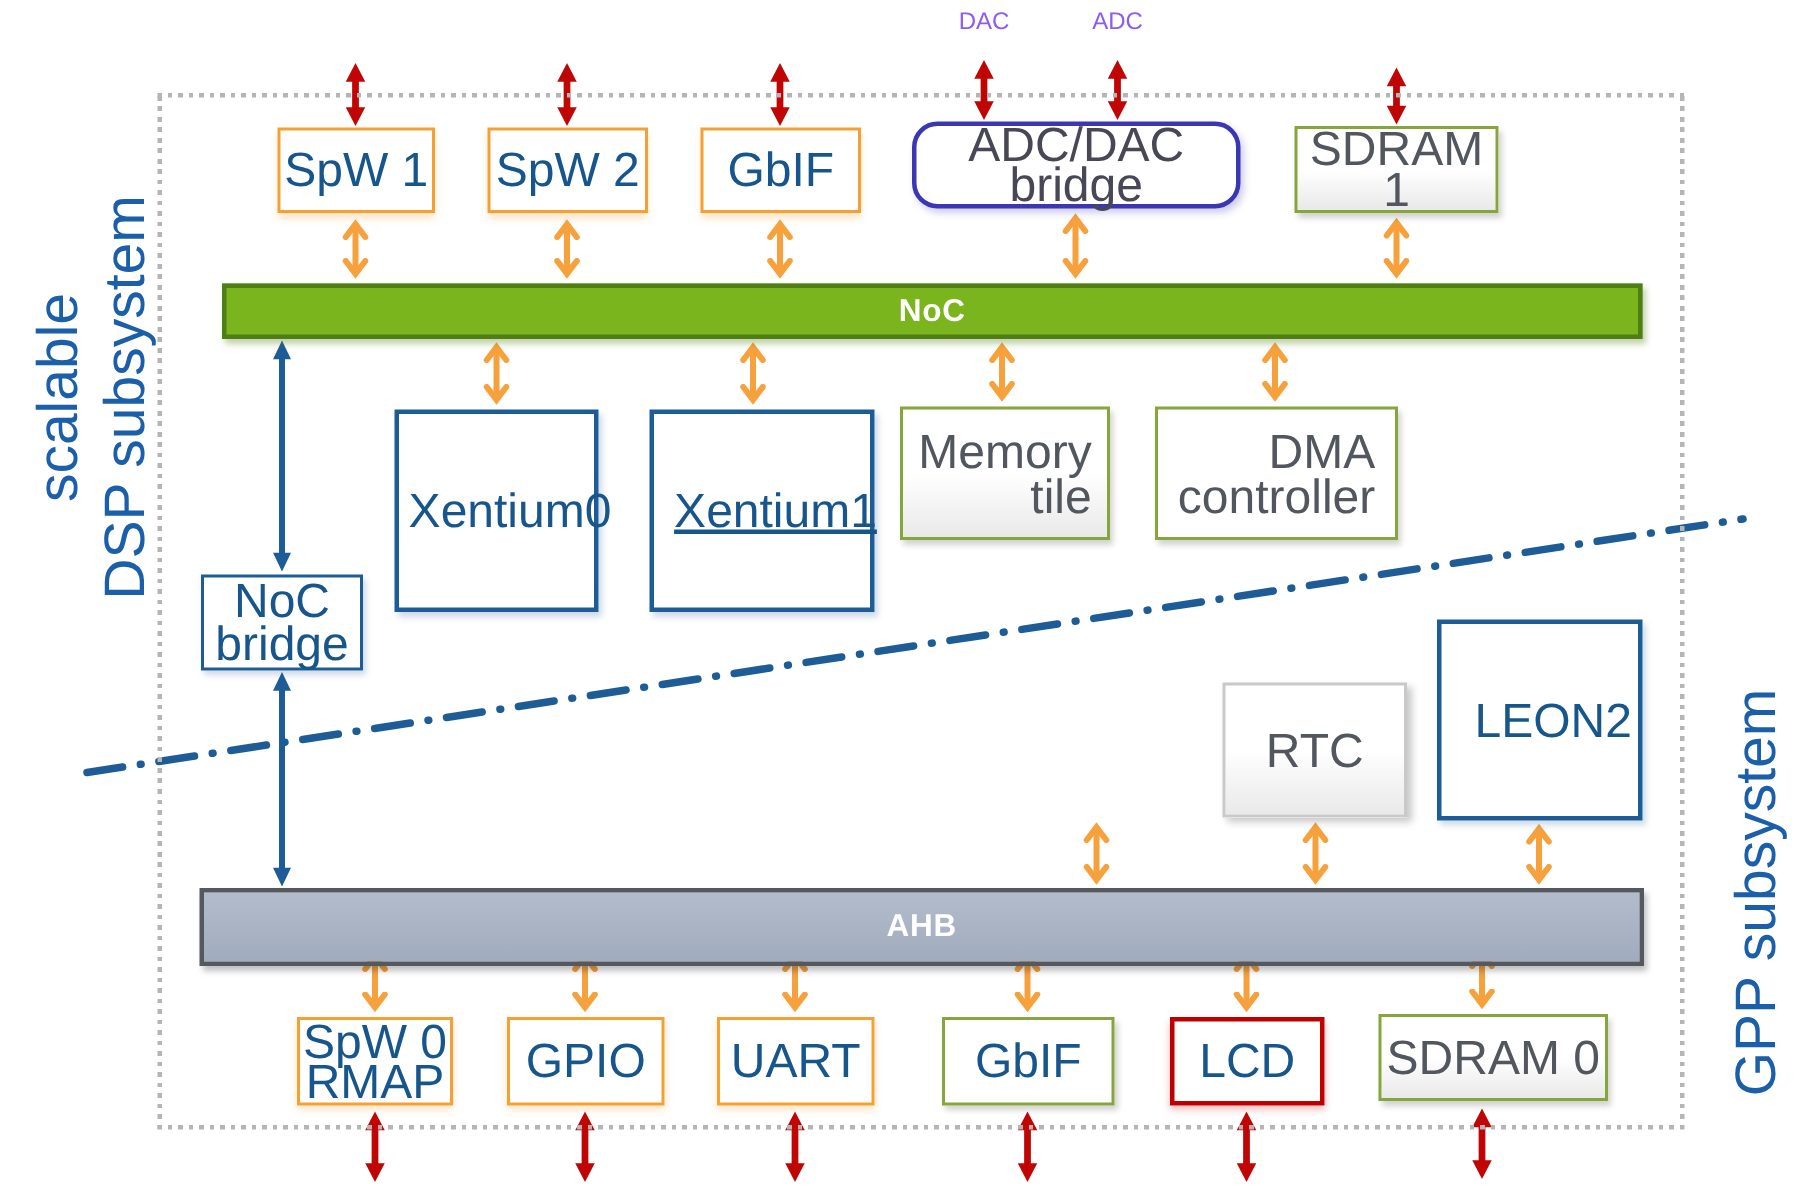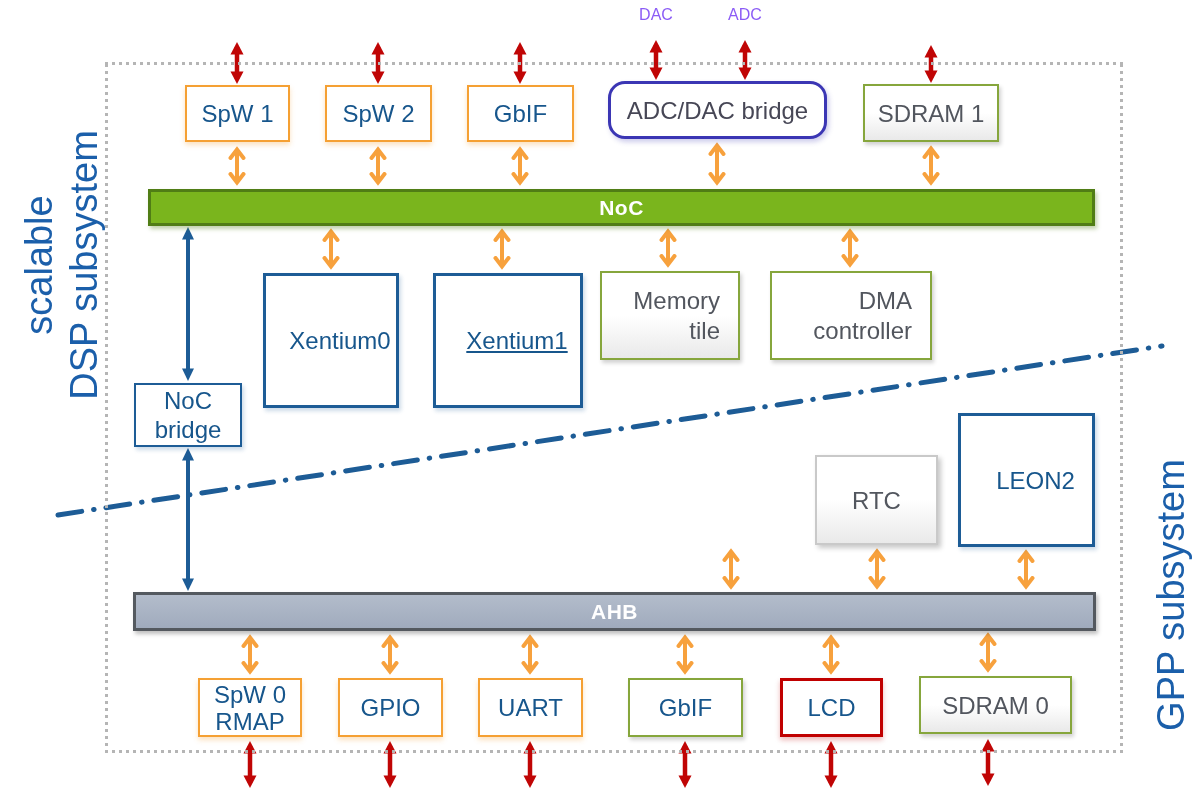--- a/index.html
+++ b/index.html
@@ -11,21 +11,21 @@
 
   
   .frame-edge{position:absolute;}
   .fe-h{height:3px;background:repeating-linear-gradient(90deg,#b5b5b5 0 3px,transparent 3px 7px);}
   .fe-v{width:3px;background:repeating-linear-gradient(0deg,#b5b5b5 0 3px,transparent 3px 7px);}
 
   
   .block{
     position:absolute;display:flex;align-items:center;justify-content:center;
     text-align:center;background:#ffffff;box-sizing:border-box;
-    font-size:24px;line-height:27px;color:#17568c;
+    font-size:32px;line-height:27px;color:#17568c;
   }
   .orange{border:2.5px solid #f5a033;box-shadow:0 3px 5px rgba(245,160,51,.30);}
   .blue{border:3px solid #1d5c96;box-shadow:2px 3px 4px rgba(29,92,150,.22);padding-left:18px;}
   .blue-thin{border:2.5px solid #1d5c96;box-shadow:2px 3px 4px rgba(29,92,150,.22);}
   .violet{border:3px solid #3b36b4;box-shadow:2px 3px 5px rgba(59,54,180,.25);color:#474756;}
   .green{border:2.5px solid #86a63c;box-shadow:2px 3px 4px rgba(0,0,0,.18);}
   .red{border:3px solid #c00000;box-shadow:0 3px 5px rgba(192,0,0,.28);}
   .grayblk{border:2px solid #c9c9c9;box-shadow:3px 3px 5px rgba(0,0,0,.22);}
   .gray-text{color:#52565e;}
   .grad{background:linear-gradient(180deg,#ffffff 50%,#e9e9e9 100%);}
@@ -114,21 +114,21 @@
   <div class="io-label" style="left:606px;top:6px;">DAC</div>
   <div class="io-label" style="left:695px;top:6px;">ADC</div>
 
   <div class="region-label" style="left:-138px;top:220px;width:400px;height:90px;">
     <span style="display:block">scalable</span>
     <span style="display:block">DSP subsystem</span>
   </div>
   <div class="region-label" style="left:992px;top:572px;width:360px;height:46px;">GPP subsystem</div>
 
   <div class="bus noc-bus" style="left:148px;top:189px;width:947px;height:37px;">NoC</div>
-  <div class="bus ahb-bus" style="left:133px;top:592px;width:963px;height:39px;">AHB</div>
+  <div class="bus ahb-bus" style="left:133px;top:592px;width:963px;height:52px;">AHB</div>
 
   <div class="block orange" style="left:185px;top:85px;width:105px;height:57px;">SpW 1</div>
   <div class="block orange" style="left:325px;top:85px;width:107px;height:57px;">SpW 2</div>
   <div class="block orange" style="left:467px;top:85px;width:107px;height:57px;">GbIF</div>
   <div class="block violet" style="left:608px;top:81px;width:219px;height:58px;border-radius:17px;">ADC/DAC bridge</div>
   <div class="block green gray-text grad" style="left:863px;top:84px;width:136px;height:58px;">SDRAM 1</div>
 
   <div class="block blue" style="left:263px;top:273px;width:136px;height:135px;">Xentium0</div>
   <div class="block blue" style="left:433px;top:273px;width:150px;height:135px;text-decoration:underline;">Xentium1</div>
   <div class="block green gray-text grad pad" style="left:600px;top:271px;width:140px;height:89px;line-height:30px;">Memory tile</div>

